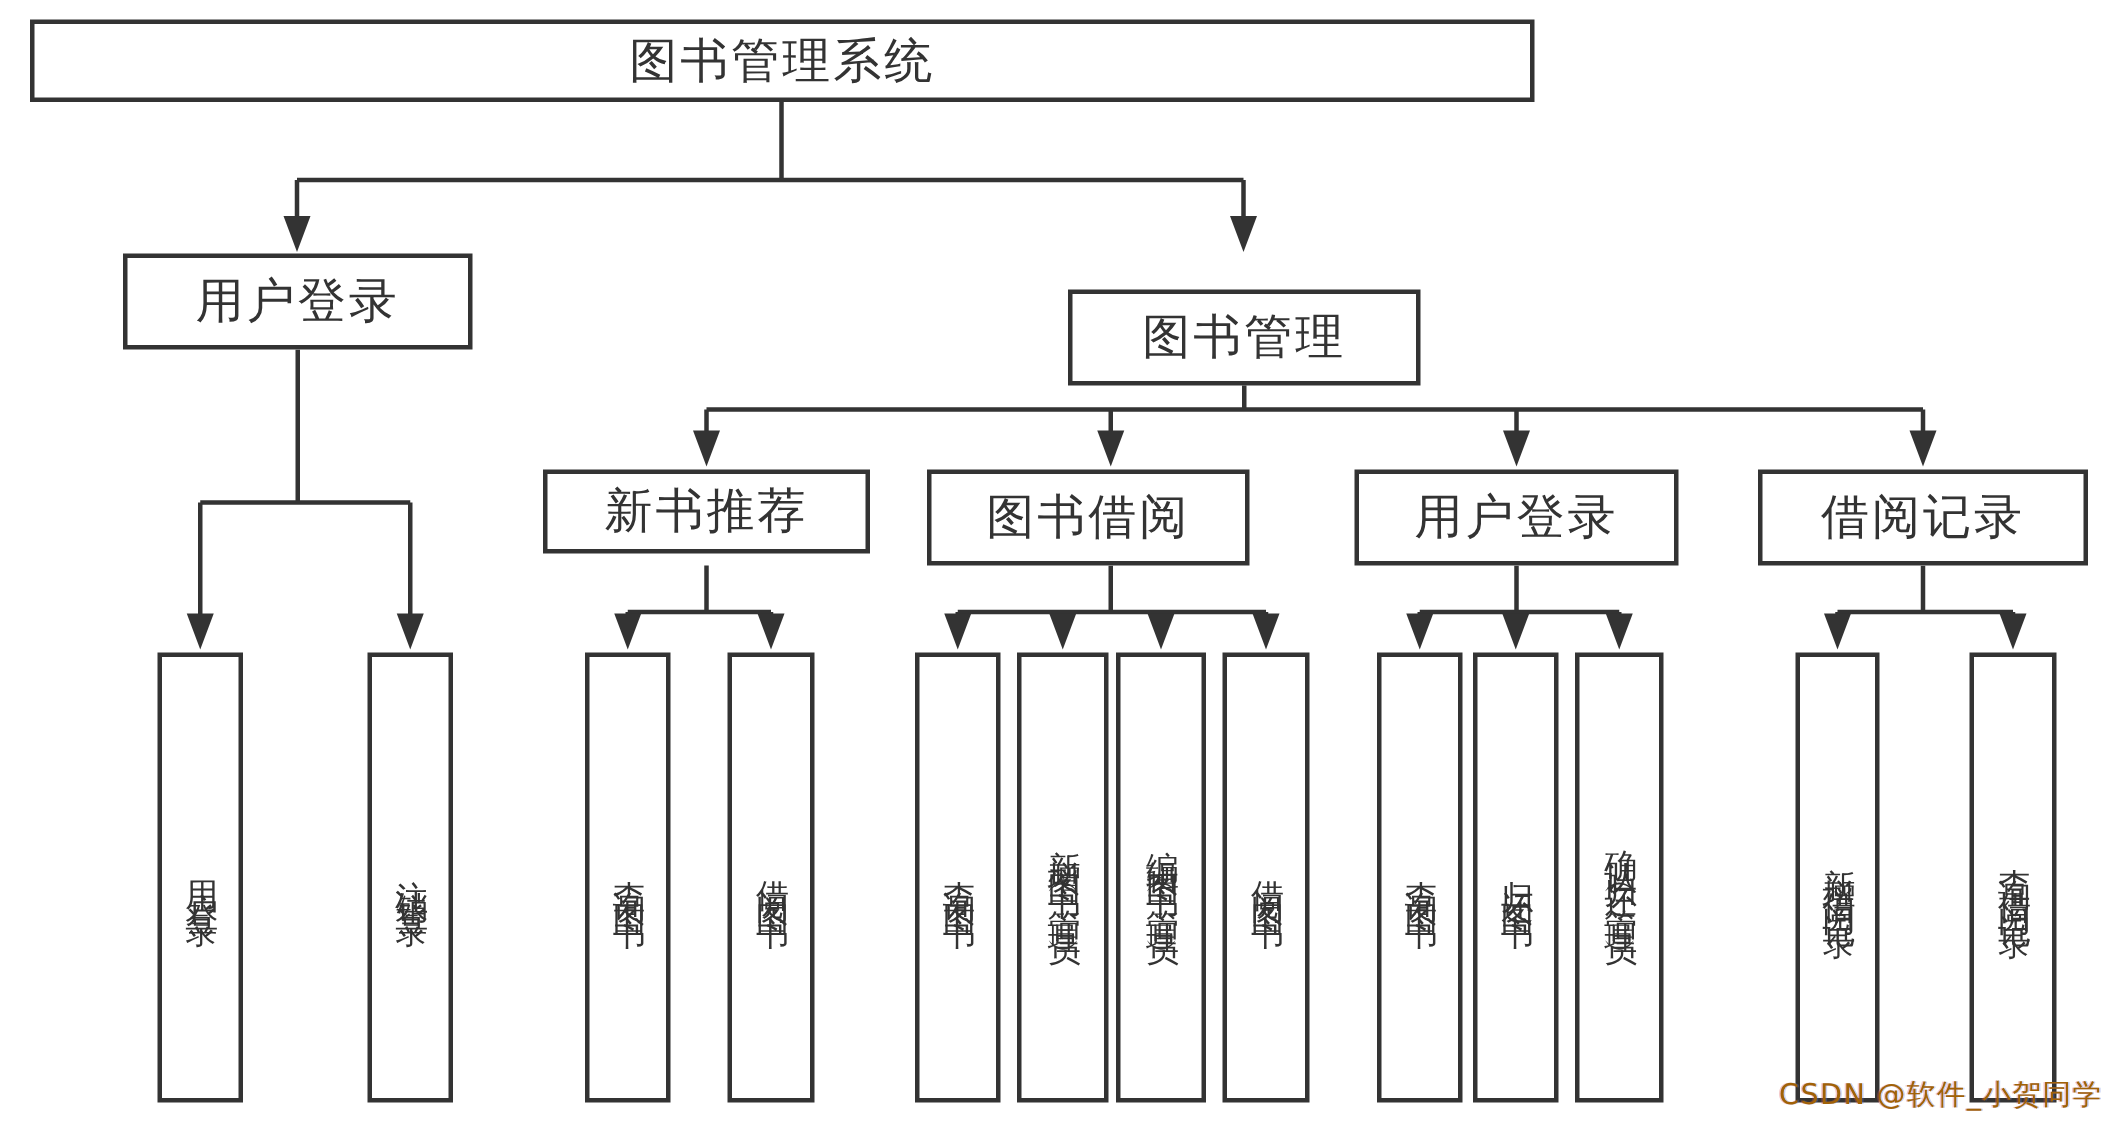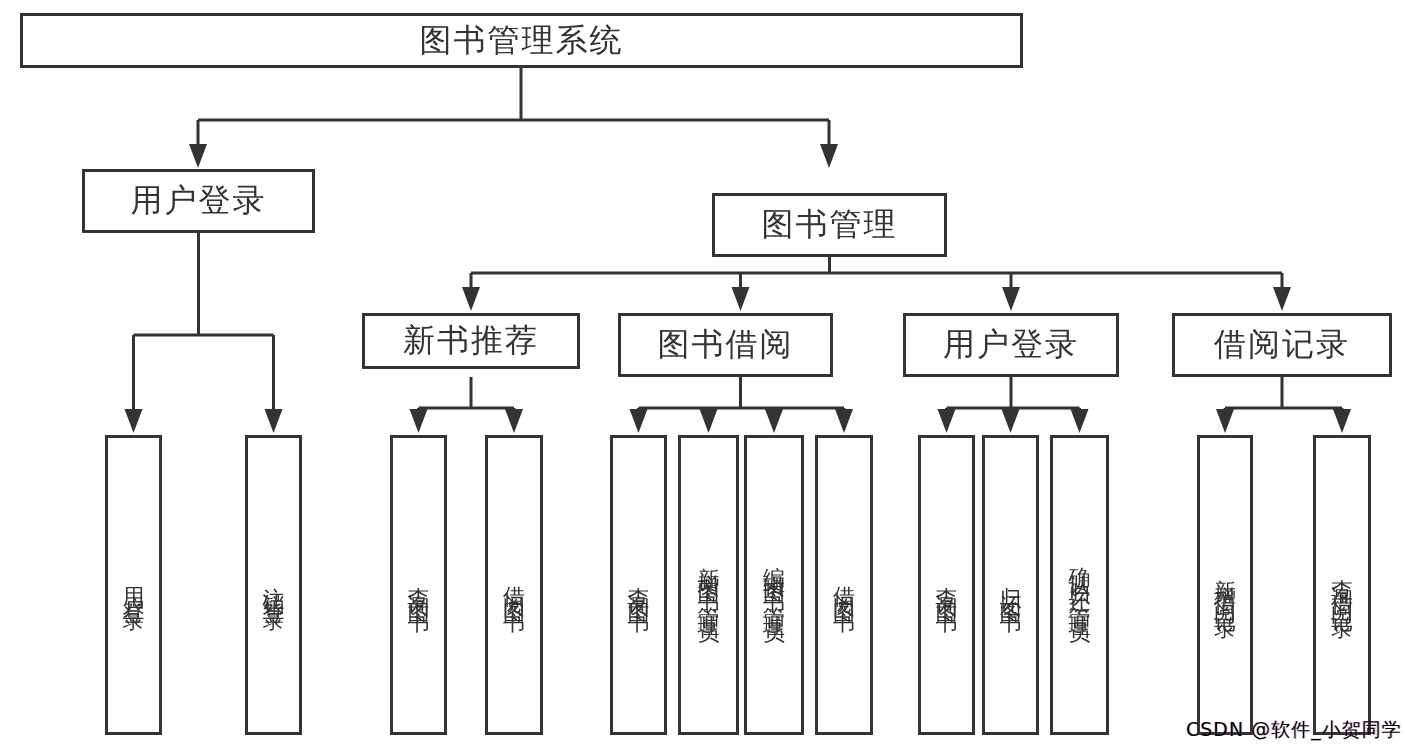--- a/index.html
+++ b/index.html
@@ -35,21 +35,21 @@
     font-size: 22px;
     letter-spacing: 8px;
     line-height: 1;
   }
   .watermark {
     position: absolute;
     left: 1186px;
     top: 717px;
     font-size: 19px;
     letter-spacing: 1px;
-    color: #000000;
+    color: #a16207;
     white-space: nowrap;
     text-shadow: -1px 0 0 rgba(220, 90, 90, 0.35), 1px 0 0 rgba(90, 120, 220, 0.35);
   }
 </style>
 </head>
 <body>
 
 <div class="canvas">
 
   <svg class="wires" width="1405" height="747" viewBox="0 0 1405 747" aria-hidden="true">

